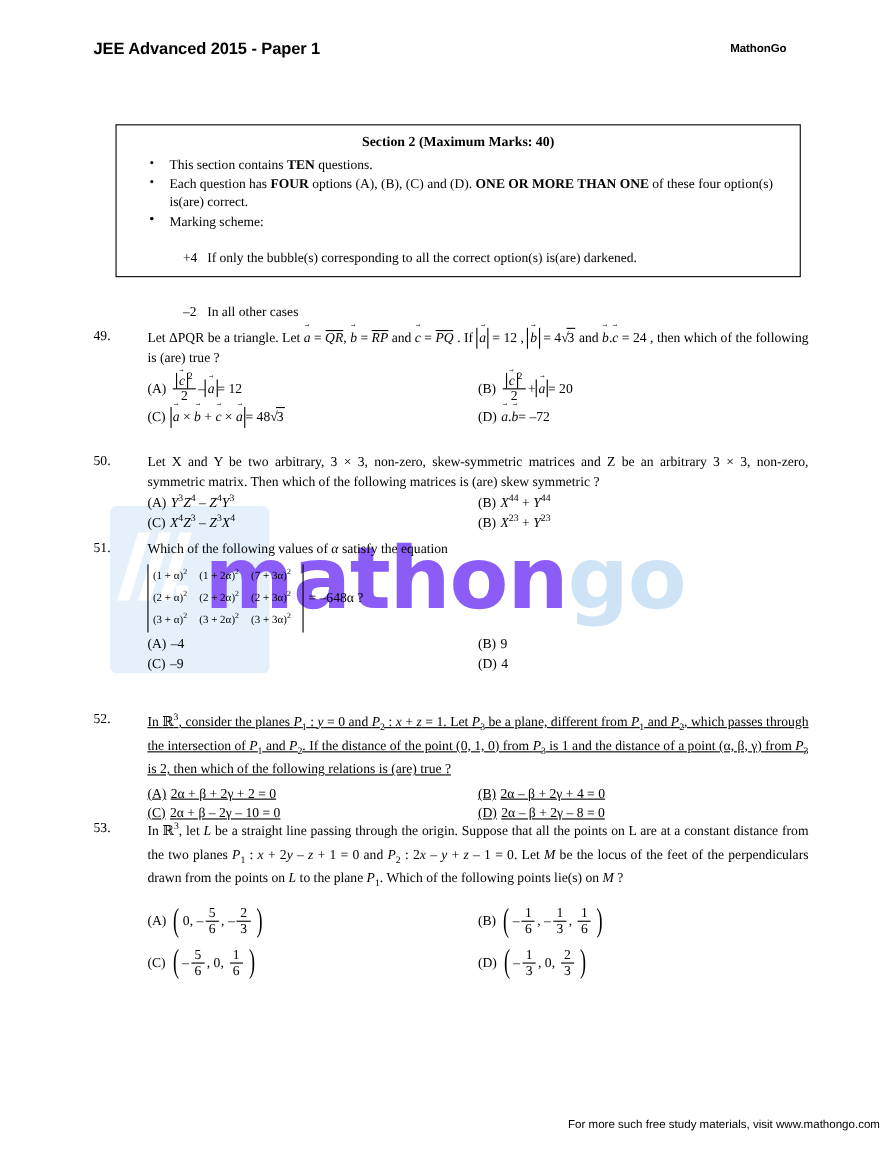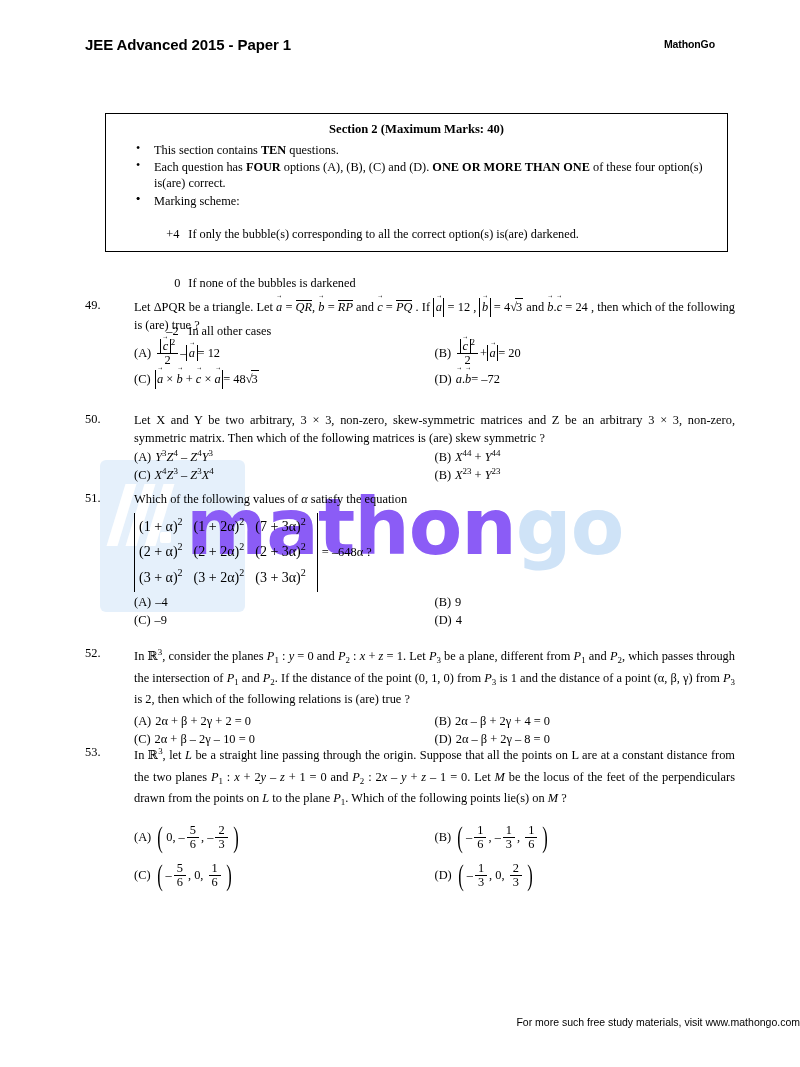--- a/index.html
+++ b/index.html
@@ -254,21 +254,21 @@
   .det {
     display: inline-block;
     border-left: 1.3px solid #000;
     border-right: 1.3px solid #000;
     padding: 1px 2px;
   }
   .det table { border-collapse: collapse; }
   .det td {
     padding: 3px 9px 3px 2px;
     white-space: nowrap;
-    font-size: 14px;
+    font-size: 10px;
     margin-left: 20px;
   }
   .det-tail { margin-left: 4px; white-space: nowrap; }
 
   
   .paren {
     display: inline-flex;
     align-items: center;
     line-height: 1;
   }
@@ -332,23 +332,20 @@
     <li>
       <span class="bullet">•</span>
     </li>
     <li>
       <span class="bullet">•</span>
       <span>Marking scheme:</span>
     </li>
   </ul>
   <div class="ms-line">
     <span class="ms-key">+4</span><span>If only the bubble(s) corresponding to all the correct option(s) is(are) darkened.</span>
-  </div>
-  <div class="ms-line">
-    <span class="ms-key narrow">0</span><span>If none of the bubbles is darkened</span>
   </div>
   <div class="ms-line">
     <span class="ms-key">–2</span><span>In all other cases</span>
   </div>
 </div>
 
 <div class="q" id="q49" style="top:298px;">
   <div class="q-num">49.</div>
   <div class="q-body">
     <div class="q-stem"><span>Let ΔPQR be a triangle. Let </span><span class="vec">a</span><span> = </span><span class="ovr">QR</span><span>, </span><span class="vec">b</span><span> = </span><span class="ovr">RP</span><span>  and  </span><span class="vec">c</span><span> = </span><span class="ovr">PQ</span><span> . If </span><span class="bars"><span class="vec">a</span></span><span> = 12 , </span><span class="bars"><span class="vec">b</span></span><span> = 4</span><span class="radic">√</span><span class="sq">3</span><span>  and  </span><span class="vec">b</span><span>.</span><span class="vec">c</span><span> = 24 , then which of the following is (are) true ?</span></div>
@@ -458,21 +455,21 @@
           <span>–9</span>
         </div>
       <div class="opt">
           <span class="opt-lbl">(D)</span>
           <span>4</span>
         </div>
     </div>
   </div>
 </div>
 
-<div class="q" id="q52" style="top:646px;">
+<div class="q" id="q52" style="top:646px;text-decoration:underline;">
   <div class="q-num">52.</div>
   <div class="q-body">
     <div class="q-stem loose"><span>In </span><span>ℝ</span><sup>3</sup><span>, consider the planes </span><i class="m">P</i><sub>1</sub><span> : </span><i class="m">y</i><span> = 0 and </span><i class="m">P</i><sub>2</sub><span> : </span><i class="m">x</i><span> + </span><i class="m">z</i><span> = 1. Let </span><i class="m">P</i><sub>3</sub><span> be a plane, different from </span><i class="m">P</i><sub>1</sub><span> and </span><i class="m">P</i><sub>2</sub><span>, which passes through the intersection of </span><i class="m">P</i><sub>1</sub><span> and </span><i class="m">P</i><sub>2</sub><span>. If the distance of the point (0, 1, 0) from </span><i class="m">P</i><sub>3</sub><span> is 1 and the distance of a point (α, β, γ) from </span><i class="m">P</i><sub>3</sub><span> is 2, then which of the following relations is (are) true ?</span></div>
     <div class="opts">
       <div class="opt">
           <span class="opt-lbl">(A)</span>
           <span>2α + β + 2γ + 2 = 0</span>
         </div>
       <div class="opt">
           <span class="opt-lbl">(B)</span>

